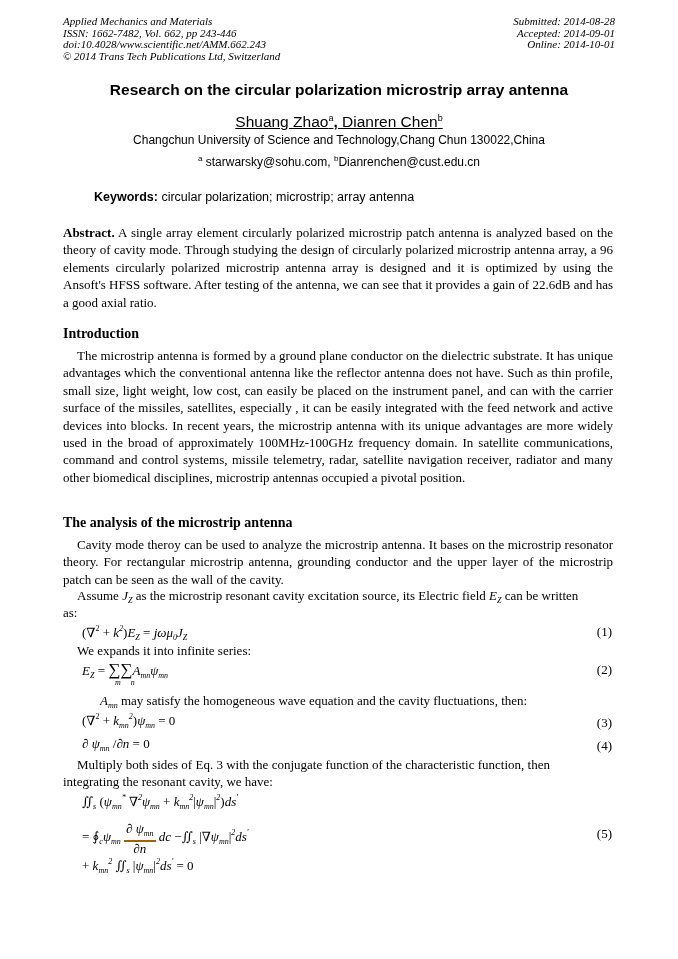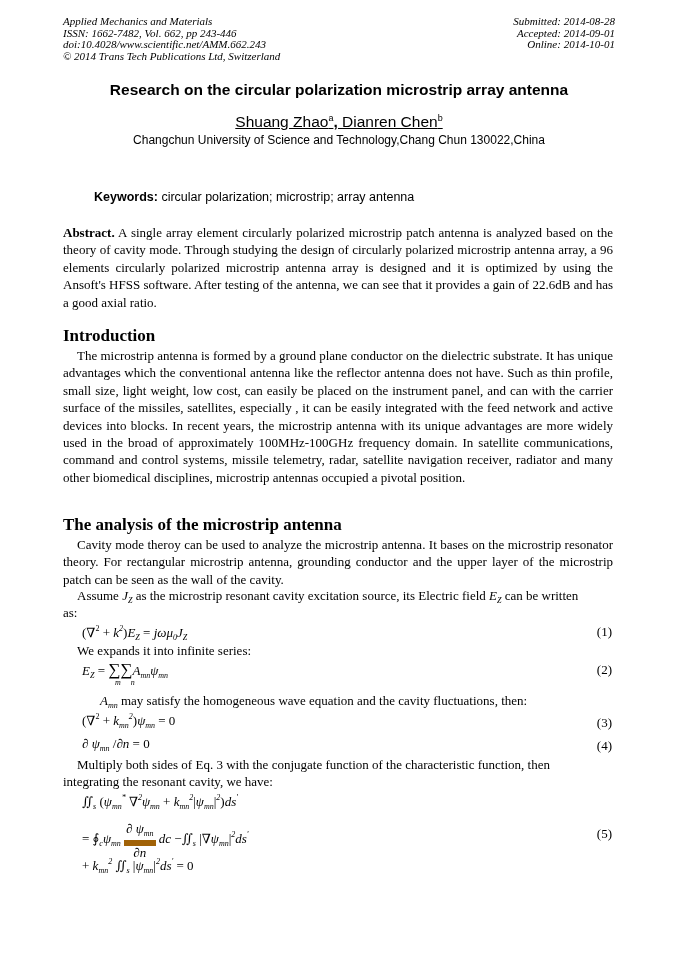--- a/index.html
+++ b/index.html
@@ -17,21 +17,21 @@
   .affil { position:absolute; left:0; width:678px; top:133px; text-align:center; font-size:12px; }
   .emails { position:absolute; left:0; width:678px; top:154px; text-align:center; font-size:12px; }
   .emails sup { font-size:8px; }
 
   .keywords { position:absolute; left:63px; top:190px; font-size:12.5px; }
   .keywords b { font-weight:bold;padding-left:31px; }
 
   .block { position:absolute; left:63px; width:550px; font-size:13px; line-height:17.4px; text-align:justify; }
   .block p { margin:0; }
   .indent { text-indent:14px; }
-  .heading { position:absolute; left:63px; font-size:17px; font-weight:bold; }
+  .heading { position:absolute; left:63px; font-size:14px; font-weight:bold; }
 
   .eq { position:absolute; left:82px; font-size:13px; font-style:italic; white-space:nowrap; }
   .eqnum { position:absolute; right:66px; font-size:13px; }
   .sub { font-size:8px; vertical-align:-3px; }
   .supx { font-size:8px; vertical-align:6px; }
   .up { font-style:normal; }
   .line { position:absolute; left:63px; font-size:13px; white-space:nowrap; }
 </style>
 </head>
 <body>
@@ -49,20 +49,23 @@
     <div>Accepted: 2014-09-01</div>
     <div>Online: 2014-10-01</div>
   </div>
 
   <div class="title sans">Research on the circular polarization microstrip array antenna</div>
 
   <div class="authors sans">
     <span>Shuang Zhao</span><sup>a</sup><b>, </b><span>Dianren Chen</span><sup>b</sup>
   </div>
   <div class="affil sans">Changchun University of Science and Technology,Chang Chun 130022,China</div>
+  <div class="emails sans">
+    <sup>a</sup><span> starwarsky@sohu.com, </span><sup>b</sup><span>Dianrenchen@cust.edu.cn</span>
+  </div>
 
   <div class="keywords sans">
     <b>Keywords:</b><span> circular polarization; microstrip; array antenna</span>
   </div>
 
   <div class="block" style="top:224px;">
     <p><b>Abstract.</b><span> A single array element circularly polarized microstrip patch antenna is analyzed based on the theory of cavity mode.  Through studying the design of circularly polarized microstrip antenna array, a 96 elements circularly polarized microstrip antenna array is designed and it is optimized by using the Ansoft's HFSS software. After testing of the antenna, we can see that it provides a gain of 22.6dB and has a good axial ratio.</span></p>
   </div>
 
   <div class="heading" style="top:326px;">Introduction</div>
@@ -110,21 +113,21 @@
 
   <div class="line" style="top:757px; left:77px;">Multiply both sides of Eq. 3 with the conjugate function of the characteristic function, then</div>
   <div class="line" style="top:774px;">integrating the resonant cavity, we have:</div>
 
   <div class="eq" style="top:793px;">
     <span class="up">∬</span><span class="sub">s</span> <span class="up">(</span>ψ<span class="sub">mn</span><span class="supx">*</span> <span class="up">∇</span><span class="supx">2</span>ψ<span class="sub">mn</span> <span class="up">+</span> k<span class="sub">mn</span><span class="supx">2</span><span class="up">|</span>ψ<span class="sub">mn</span><span class="up">|</span><span class="supx">2</span><span class="up">)</span>ds<span class="supx">'</span>
   </div>
   <div class="eq" style="top:822px;">
     <span class="up">= ∮</span><span class="sub">c</span>ψ<span class="sub">mn</span>
     <span style="display:inline-block; text-align:center; vertical-align:middle; line-height:13px;">
-      <span style="display:block; border-bottom:6px solid #a16207; padding:0 2px;"><span class="up">∂</span> ψ<span class="sub">mn</span></span>
+      <span style="display:block; border-bottom:2px solid #a16207; padding:0 2px;"><span class="up">∂</span> ψ<span class="sub">mn</span></span>
       <span style="display:block;"><span class="up">∂</span>n</span>
     </span>
     dc <span class="up">−∬</span><span class="sub">s</span> <span class="up">|∇</span>ψ<span class="sub">mn</span><span class="up">|</span><span class="supx">2</span>ds<span class="supx">'</span>
   </div>
   <div class="eqnum" style="top:826px;">(5)</div>
   <div class="eq" style="top:857px;">
     <span class="up">+</span> k<span class="sub">mn</span><span class="supx">2</span> <span class="up">∬</span><span class="sub">s</span> <span class="up">|</span>ψ<span class="sub">mn</span><span class="up">|</span><span class="supx">2</span>ds<span class="supx">'</span> <span class="up">= 0</span>
   </div>
 
 </div>

